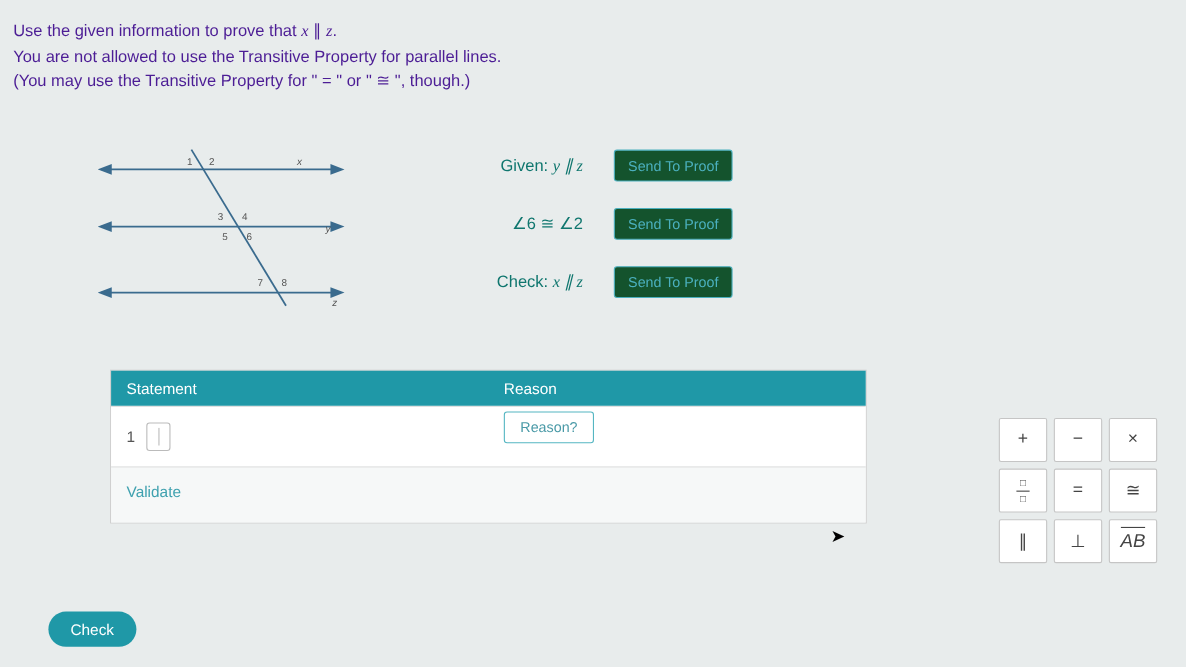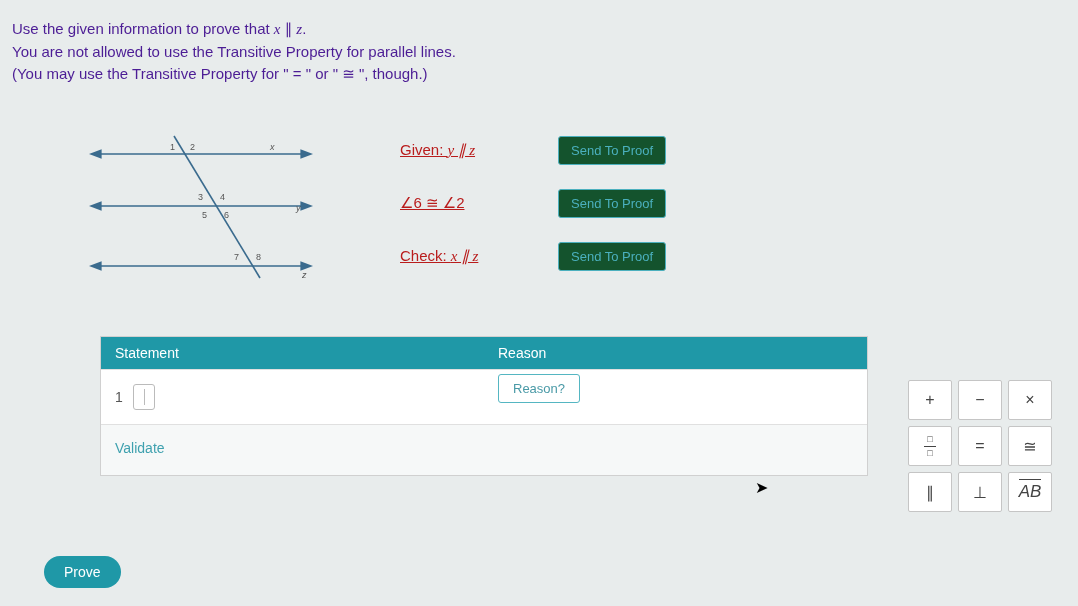--- a/index.html
+++ b/index.html
@@ -21,34 +21,34 @@
   .instructions .serif { font-family: 'Times New Roman', serif; font-style: italic; }
   .midrow {
     display: flex;
     align-items: flex-start;
     padding: 30px 0 0 80px;
     gap: 60px;
   }
   .diagram { width: 260px; height: 170px; position: relative; }
   .given-block { display: flex; flex-direction: column; gap: 24px; padding-top: 10px; }
   .given-row { display: flex; align-items: center; gap: 28px; }
-  .given-text { width: 130px; font-size: 15px; color: #b91c1c; text-decoration: underline; }
+  .given-text { width: 130px; text-align: right; font-size: 15px; color: #0f766e; }
   .given-text .serif { font-family: 'Times New Roman', serif; font-style: italic; }
   .stp-btn {
     border: 1px solid #4bb0be;
     background: #14532d;
     color: #4bb0be;
     padding: 6px 12px;
     font-size: 13px;
     border-radius: 3px;
     cursor: pointer;
   }
   .proof-area {
     margin: 40px 0 0 100px;
-    width: 768px;
+    width: 688px;
     border: 1px solid #d0d0d0;
     background: #f6f8f8;
   }
   .proof-header {
     display: flex;
     background: #1f98a7;
     color: #fff;
     font-size: 14px;
   }
   .proof-header .col-s { flex: 1; padding: 8px 14px; }
@@ -212,21 +212,21 @@
     </div>
     <div class="col-r">
       <button class="reason-btn">Reason?</button>
     </div>
   </div>
   <div class="validate-row">
     <button class="validate-btn">Validate</button>
   </div>
 </div>
 
-<button class="check-btn">Prove</button>
+<button class="check-btn">Check</button>
 
 <div class="palette">
   <button class="pal-btn">+</button>
   <button class="pal-btn">−</button>
   <button class="pal-btn">×</button>
 
   <button class="pal-btn">
     <span class="frac">
         <span>□</span>
         <span class="bar"></span>

